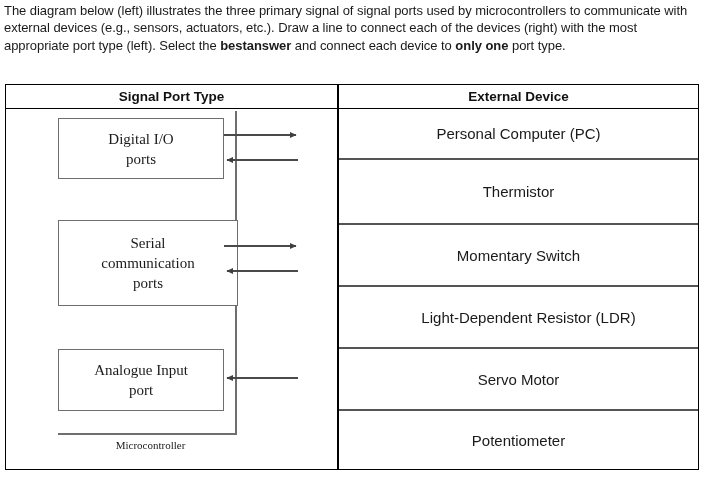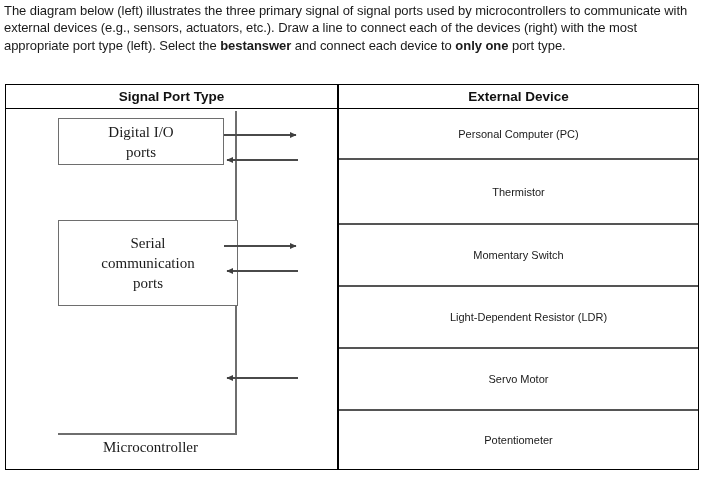--- a/index.html
+++ b/index.html
@@ -69,21 +69,21 @@
     height: 384px;
     background: #000;
   }
 
   
   .dev-row {
     position: absolute;
     left: 333px;
     width: 359px;
     text-align: right;
-    font-size: 11px;
+    font-size: 15px;
     color: #1a1a1a;
     display: flex;
     align-items: center;
     justify-content: center;
   }
   .dev-div {
     position: absolute;
     left: 333px;
     width: 359px;
     height: 2px;
@@ -129,21 +129,21 @@
     height: 2px;
     background: #6e6e6e;
   }
   #mcu-label {
     position: absolute;
     left: 52px;
     top: 330px;
     width: 185px;
     text-align: center;
     font-family: "Liberation Serif", serif;
-    font-size: 15px;
+    font-size: 11px;
     color: #1a1a1a;
   }
 
   
   #arrows {
     position: absolute;
     left: 0; top: 0;
     width: 331px; height: 360px;
     pointer-events: none;
   }
@@ -194,35 +194,41 @@
   <div class="dev-row" style="top:326px; height:58px;">
     <span>Potentiometer</span>
   </div>
 
   <div id="diagram">
 
     <div id="mcu-vline"></div>
     <div id="mcu-hline"></div>
     <div id="mcu-label">Microcontroller</div>
 
-    <div class="port-box" style="left:52px; top:9px; width:166px; height:47px;">
+    <div class="port-box" style="left:52px; top:9px; width:166px; height:61px;">
       <div>
         <div>Digital I/O</div>
         <div>ports</div>
       </div>
     </div>
 
     <div class="port-box" style="left:52px; top:111px; width:180px; height:86px;">
       <div>
         <div>Serial</div>
         <div>communication</div>
         <div>ports</div>
       </div>
     </div>
 
+    <div class="port-box" style="left:52px; top:240px; width:166px; height:62px;">
+      <div>
+        <div>Analogue Input</div>
+        <div>port</div>
+      </div>
+    </div>
 
     <svg id="arrows" viewBox="0 0 331 360">
       <defs>
         <marker id="arrR" markerWidth="7" markerHeight="7" refX="6" refY="3.2" orient="auto" markerUnits="userSpaceOnUse">
           <path d="M0,0.3 L6.6,3.2 L0,6.1 z" fill="#3f3f3f"></path>
         </marker>
         <marker id="arrL" markerWidth="7" markerHeight="7" refX="6" refY="3.2" orient="auto" markerUnits="userSpaceOnUse">
           <path d="M0,0.3 L6.6,3.2 L0,6.1 z" fill="#3f3f3f"></path>
         </marker>
       </defs>

